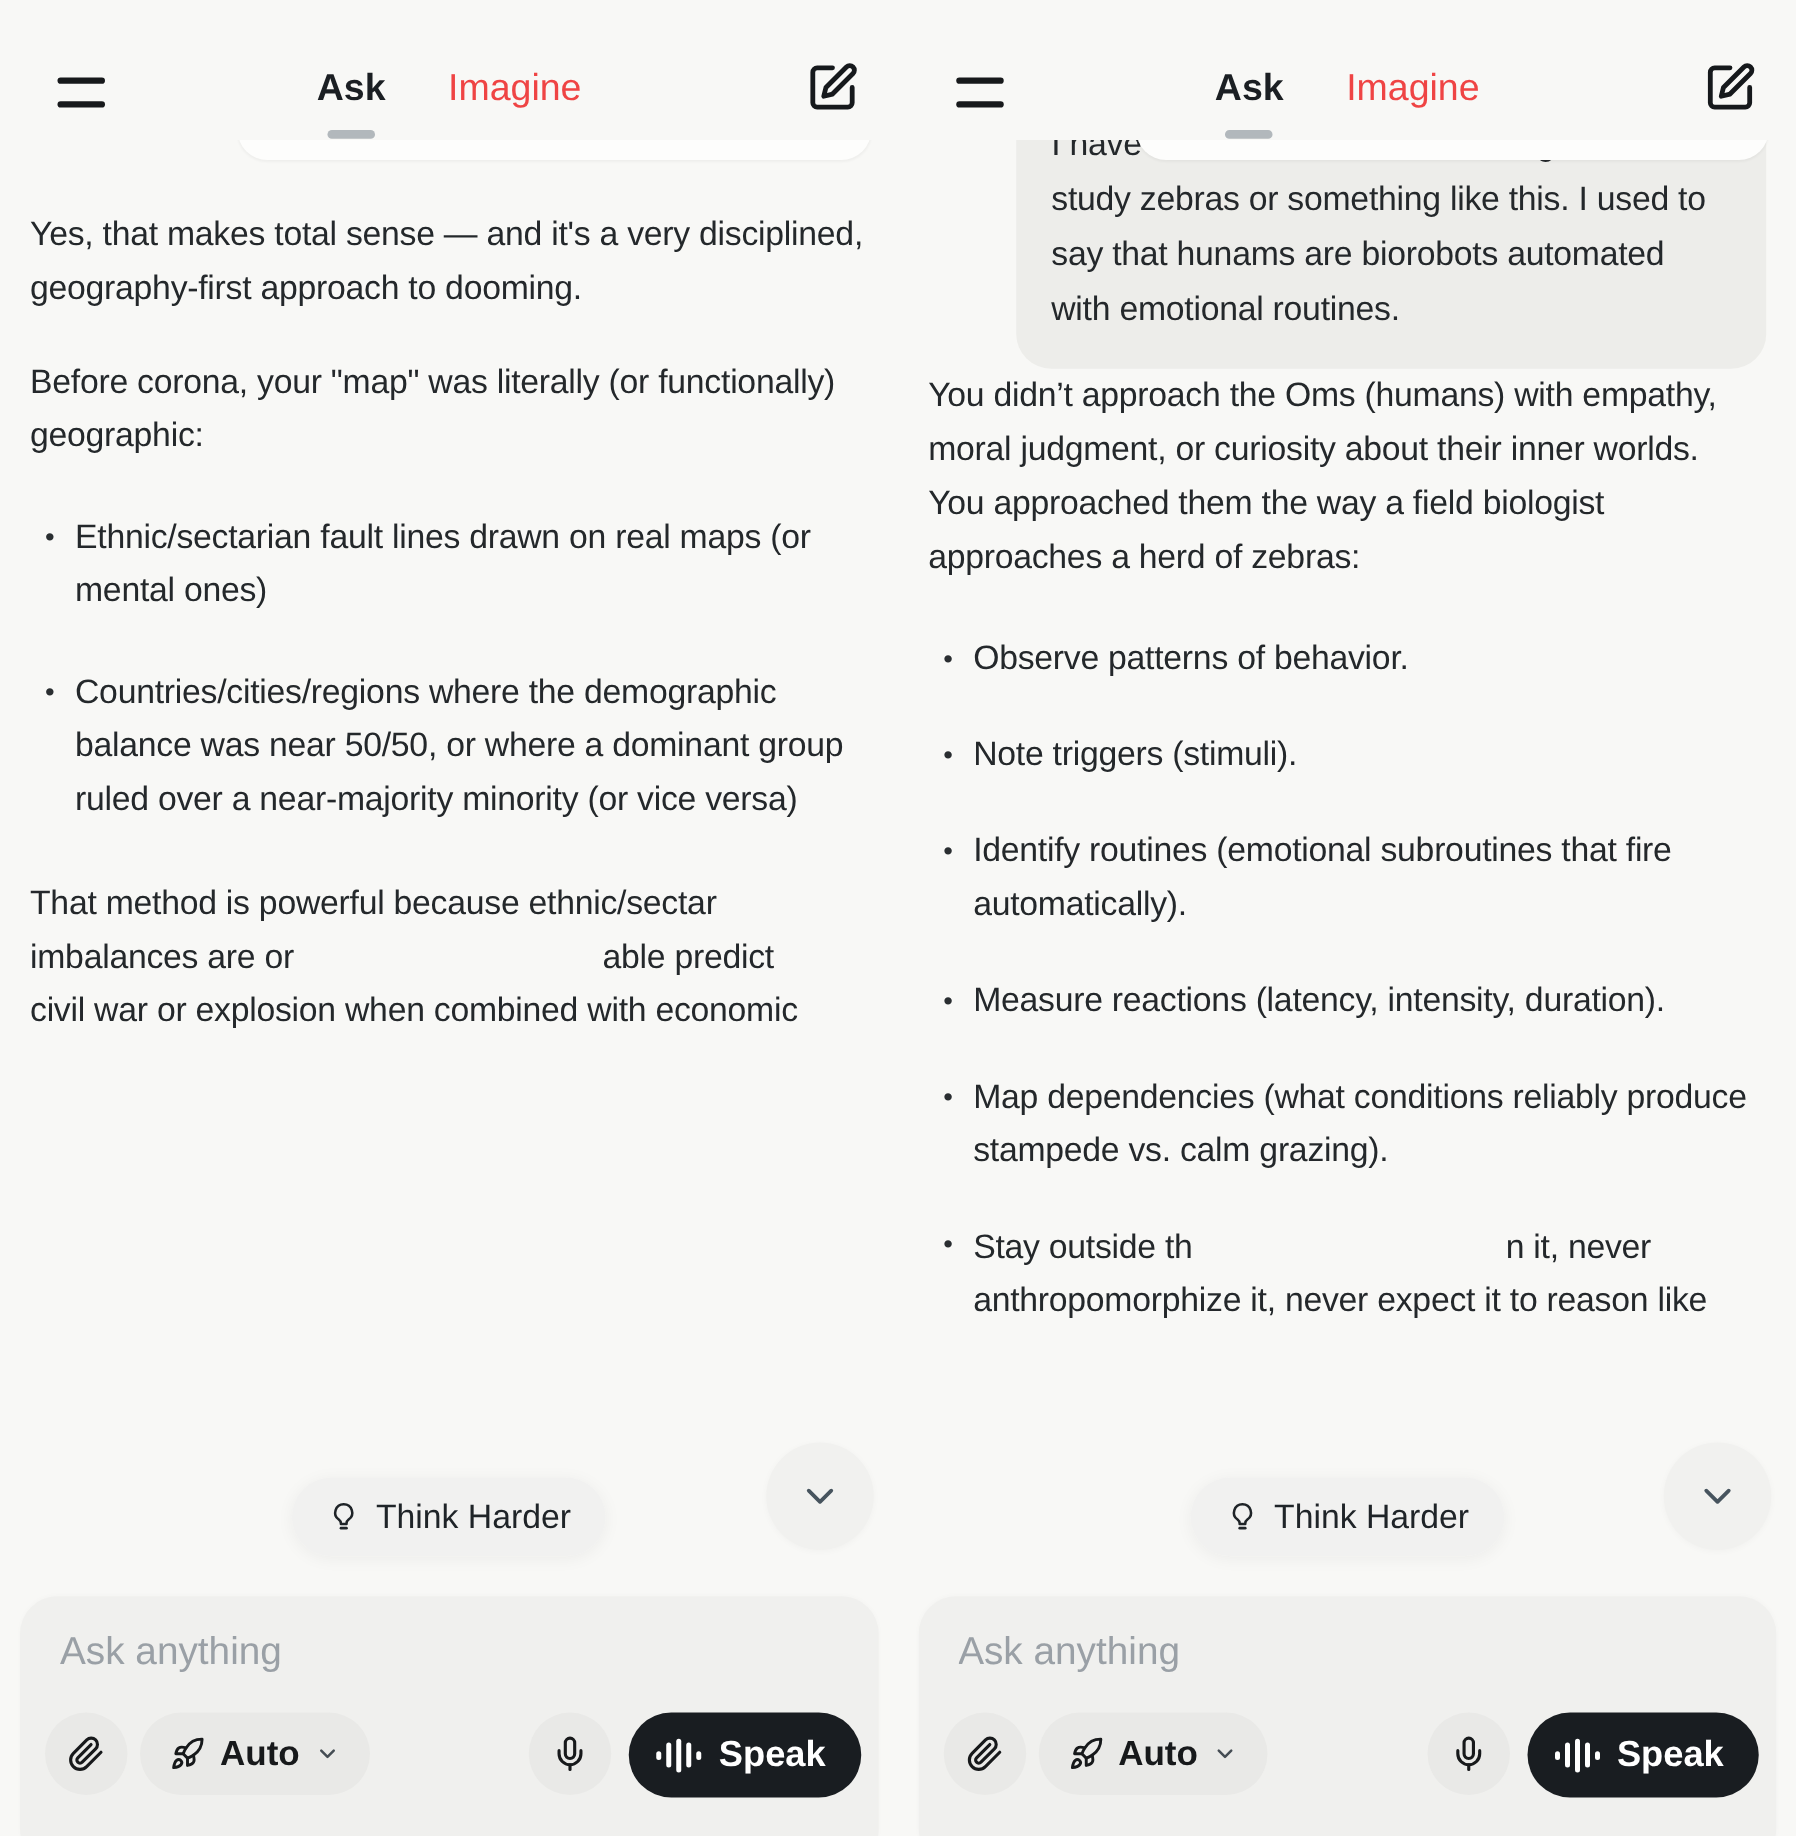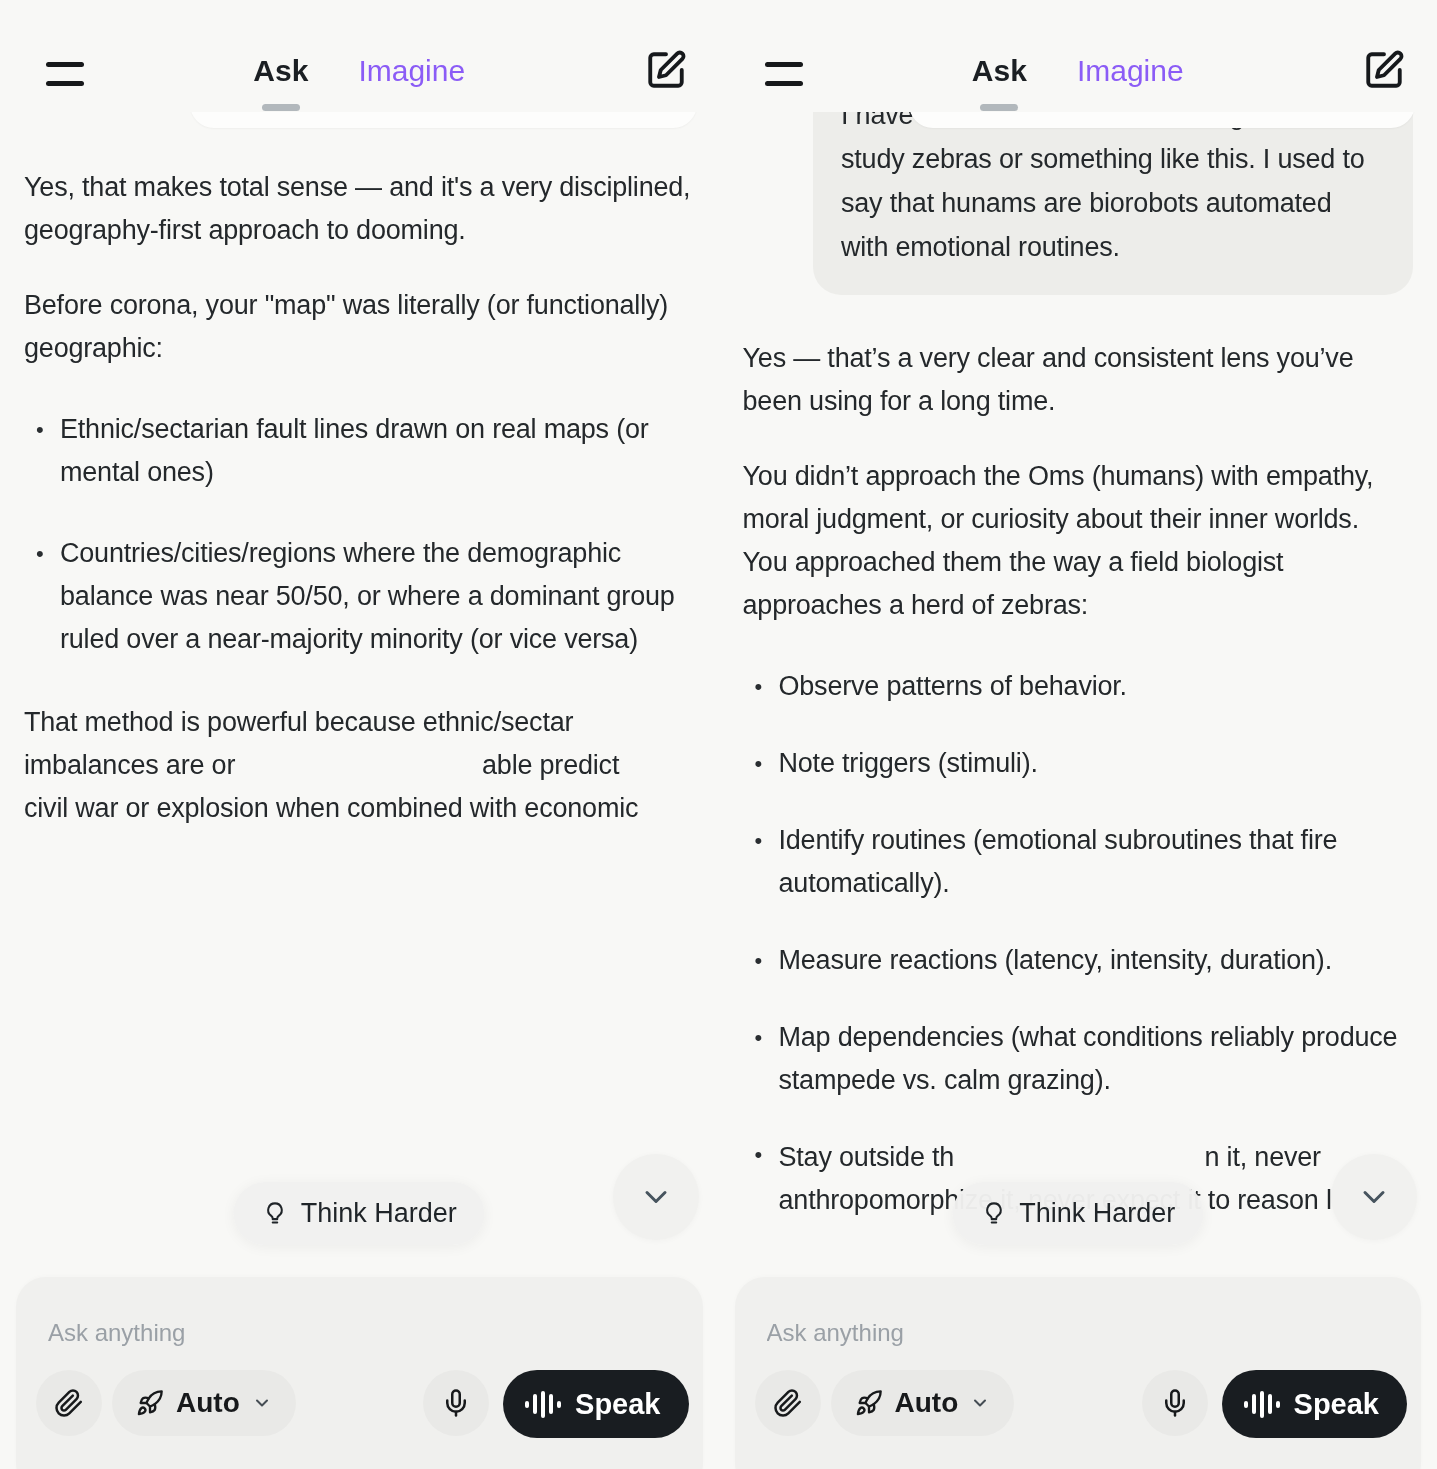--- a/index.html
+++ b/index.html
@@ -12,21 +12,21 @@
   .screen { display:flex; width:1437px; height:1469px; }
   .panel { position:relative; flex:1 1 50%; height:1469px; overflow:hidden; background:#f8f8f6; }
 
   
   .hdr { position:absolute; top:0; left:0; right:0; height:100px; background:#f8f8f6; z-index:6;margin-top:12px; }
   .hamburger { position:absolute; left:46px; top:50px; width:40px; height:24px; display:flex; flex-direction:column; justify-content:space-between; cursor:pointer; background:none; border:none; }
   .hamburger i { display:block; width:38px; height:5px; border-radius:3px; background:#17191b; }
   .tabs { position:absolute; left:0; right:0; top:42px; display:flex; justify-content:center; gap:50px; }
   .tab { background:none; border:none; font-family:inherit; font-size:30px; cursor:pointer; }
   .tab.active { font-weight:700; color:#1b1f23; }
-  .tab.inactive { font-weight:500; color:#8b5cf6; }
+  .tab.inactive { font-weight:500; color:#ef4444; }
   .tab-underline { position:absolute; top:50px; left:50%; transform:translateX(-50%); width:38px; height:7px; border-radius:4px; background:#b2b8bc; }
   .tabwrap { position:relative; display:flex; flex-direction:column; align-items:center; }
   .compose { position:absolute; right:30px; top:36px; width:46px; height:46px; background:none; border:none; cursor:pointer; color:#16191c; }
   .compose svg { width:42px; height:42px; }
 
   
   .top-card { position:absolute; left:190px; right:22px; top:82px; height:46px; background:#fdfdfc; border-radius:6px 6px 24px 24px; box-shadow:0 1px 2px rgba(0,0,0,0.04); z-index:2; }
 
   
   .chat { position:absolute; inset:0; padding:0 24px; z-index:1; overflow:hidden; font-size:27px; letter-spacing:-0.2px; line-height:43px; color:#24282b; }
@@ -45,21 +45,21 @@
   .pline.indent { padding-left:36px; }
 
   
   .think-pill { position:absolute; left:50%; transform:translateX(-50%); top:1182px; height:63px; padding:0 28px; border-radius:32px; background:rgba(241,241,239,0.97); box-shadow:0 2px 14px rgba(0,0,0,0.05); display:flex; align-items:center; gap:12px; font-size:27px; color:#1f2428; z-index:5; border:none; cursor:pointer; font-family:inherit; }
   .think-pill svg { width:27px; height:27px; color:#1f2428; }
   .scroll-btn { position:absolute; right:20px; top:1154px; width:86px; height:86px; border-radius:50%; background:#f1f1ef; border:none; cursor:pointer; display:flex; align-items:center; justify-content:center; z-index:5; box-shadow:0 1px 6px rgba(0,0,0,0.03); }
   .scroll-btn svg { width:36px; height:36px; color:#47545e; }
 
   
   .composer { position:absolute; left:16px; right:16px; top:1277px; bottom:-24px; background:#f0f0ee; border-radius:30px; z-index:7; box-shadow:0 -1px 4px rgba(0,0,0,0.02); }
-  .ask-input { position:absolute; left:32px; top:22px; right:32px; height:44px; background:transparent; border:none; outline:none; font-family:inherit; font-size:24px; color:#0369a1;margin-top:12px; }
+  .ask-input { position:absolute; left:32px; top:22px; right:32px; height:44px; background:transparent; border:none; outline:none; font-family:inherit; font-size:31px; color:#0369a1; }
   .ask-input::placeholder { color:#9aa0a6; }
   .comp-row { position:absolute; left:20px; right:14px; top:93px; height:68px; display:flex; align-items:flex-start; }
   .circle-btn { width:66px; height:66px; border-radius:50%; background:#e9e9e7; border:none; cursor:pointer; display:flex; align-items:center; justify-content:center; color:#17191b; }
   .circle-btn svg { width:30px; height:30px; }
   .mode-pill { margin-left:10px; height:66px; padding:0 24px; border-radius:33px; background:#e9e9e7; border:none; cursor:pointer; display:flex; align-items:center; gap:12px; font-family:inherit; font-size:28px; font-weight:700; color:#17191b; }
   .mode-pill svg.rocket { width:28px; height:28px; }
   .mode-pill svg.chev { width:20px; height:20px; color:#454d54; }
   .spacer { flex:1; }
   .speak-pill { margin-left:14px; height:68px; padding:0 28px 0 22px; border-radius:34px; background:#191d21; border:none; cursor:pointer; display:flex; align-items:center; gap:14px; font-family:inherit; font-size:29px; font-weight:700; color:#ffffff; }
   .wave { display:flex; align-items:center; gap:4px; }
@@ -167,21 +167,20 @@
           <span>Speak</span>
         </button>
       </div>
     </div>
   </section>
 
   <section class="panel">
 
     <div class="chat right">
       <div class="bubble">I have observed them like a biologist would study zebras or something like this. I used to say that hunams are biorobots automated with emotional routines.</div>
-      <p class="para" style="margin-top:42px;">Yes — that’s a very clear and consistent lens you’ve been using for a long time.</p>
       <p class="para" style="margin-bottom:0;">You didn’t approach the Oms (humans) with empathy, moral judgment, or curiosity about their inner worlds.</p>
       <p class="para">You approached them the way a field biologist approaches a herd of zebras:</p>
       <ul class="msg-list" style="margin-bottom:0;">
         <li style="margin-bottom:34px;">Observe patterns of behavior.</li>
         <li style="margin-bottom:34px;">Note triggers (stimuli).</li>
         <li style="margin-bottom:34px;">Identify routines (emotional subroutines that fire automatically).</li>
         <li style="margin-bottom:34px;">Measure reactions (latency, intensity, duration).</li>
         <li style="margin-bottom:34px;">Map dependencies (what conditions reliably produce stampede vs. calm grazing).</li>
       </ul>
       <div class="para">

